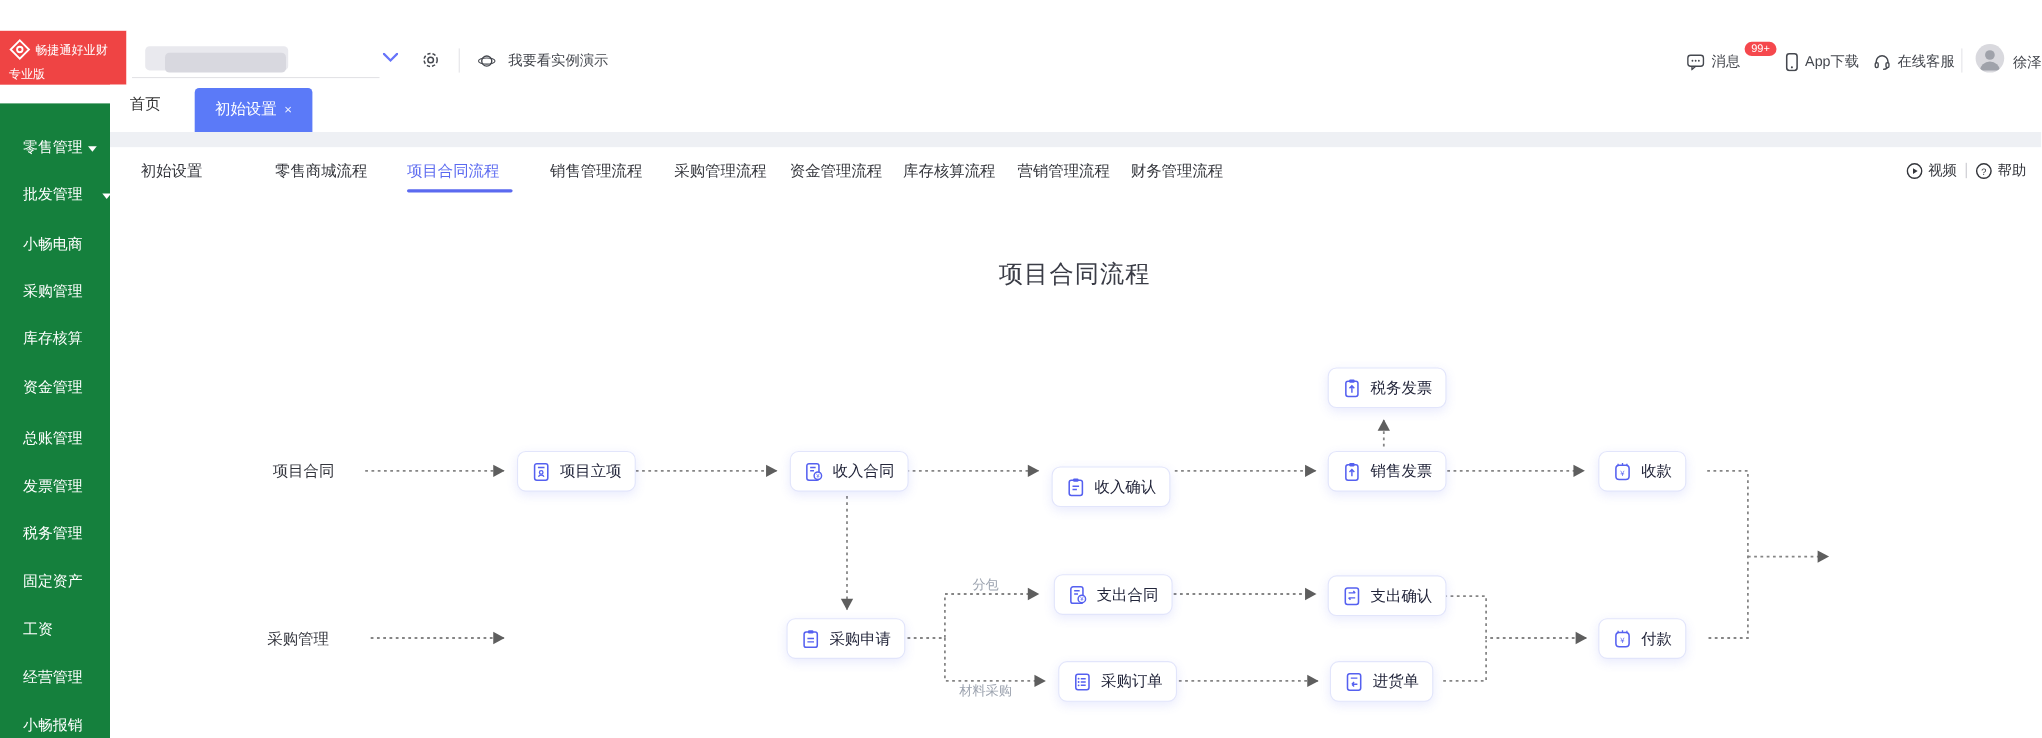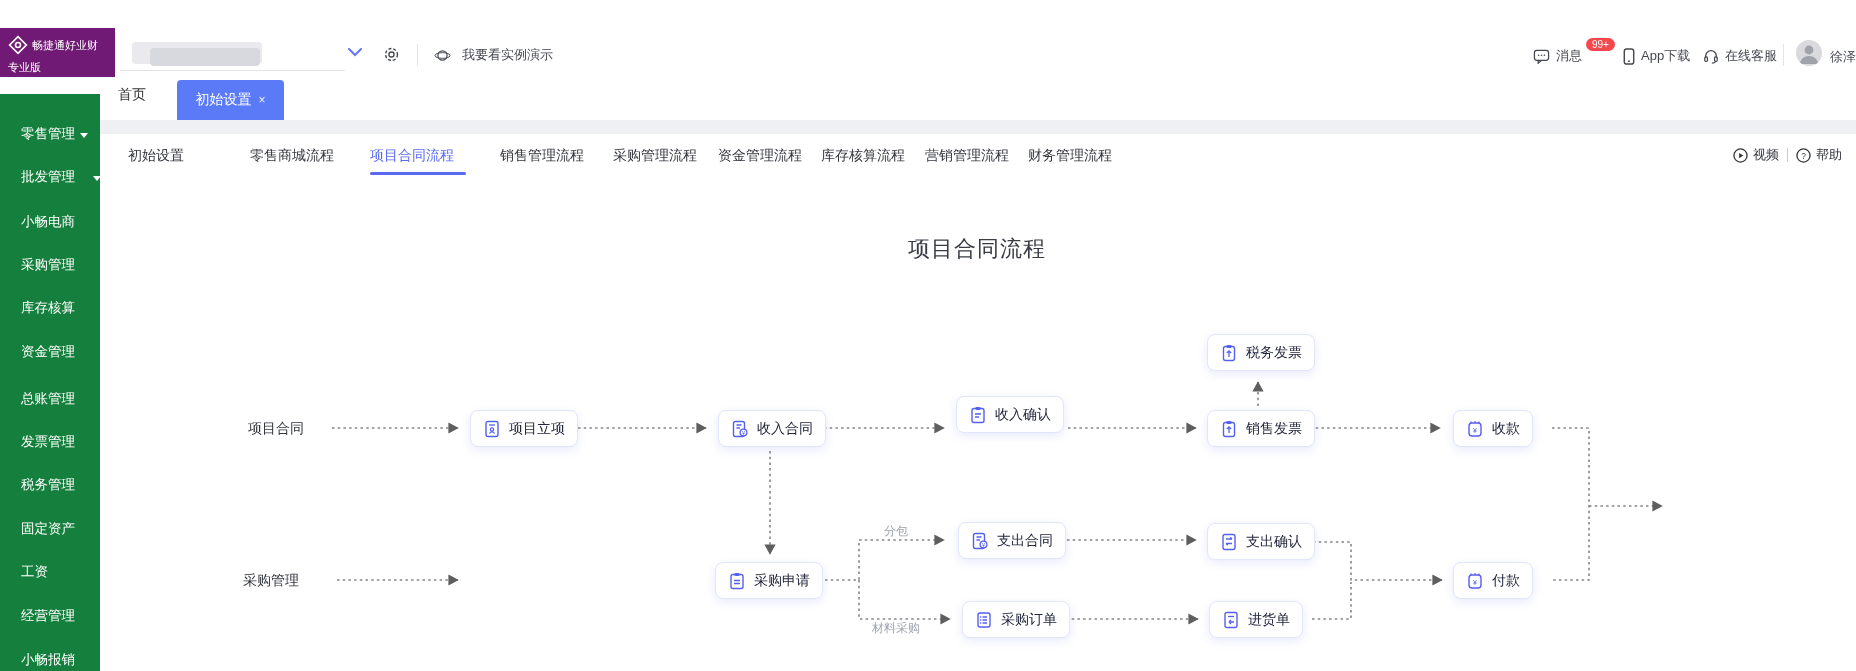--- a/index.html
+++ b/index.html
@@ -3,21 +3,21 @@
 <meta charset="utf-8">
 <style>
   html,body{margin:0;padding:0;background:#fff;}
   #app{position:relative;width:1856px;height:671px;overflow:hidden;
        font-family:"Liberation Sans","DejaVu Sans",sans-serif;background:#fff;}
   .abs{position:absolute;}
   
   #topstrip{left:0;top:0;width:1856px;height:28px;background:#fff;}
   
   #header{left:115px;top:28px;width:1741px;height:49px;background:#fff;}
-  #logo{left:0;top:28px;width:115px;height:49px;background:#701a75;color:#fff;}
+  #logo{left:0;top:28px;width:115px;height:49px;background:#ef4444;color:#fff;}
   #logo .brandrow{position:absolute;left:8px;top:7px;display:flex;align-items:center;gap:4px;}
   #logo .brand{font-size:11px;white-space:nowrap;}
   #logo .edition{position:absolute;left:8px;top:32px;font-size:11px;}
   .logo-ic{width:20px;height:20px;}
   
   #searchbox{left:120px;top:38px;width:225px;height:32px;border-bottom:1px solid #e3e3e6;}
   .blur1{left:132px;top:42px;width:130px;height:22px;background:#e9e9ee;border-radius:4px;}
   .blur2{left:150px;top:48px;width:110px;height:18px;background:#d8d8df;border-radius:4px;}
   #chev{left:348px;top:48px;}
   #gear{left:383px;top:46px;}
@@ -275,21 +275,21 @@
       <svg class="mini" width="18" height="18" viewBox="0 0 18 18">
           <rect x="2.5" y="1.5" width="11" height="15" rx="2" fill="none" stroke="#5560f0" stroke-width="1.4"></rect>
           <path d="M5.5 5 H10.5 M5.5 8 H9" stroke="#5560f0" stroke-width="1.3"></path>
           <circle cx="12.5" cy="12.5" r="3.4" fill="#fff" stroke="#5560f0" stroke-width="1.3"></circle>
           <text x="12.5" y="14.6" font-size="5.5" text-anchor="middle" fill="#5560f0">¥</text>
         </svg>
     </span>
     <span>收入合同</span>
   </div>
 
-  <div class="node" style="left:956px;top:396px;">
+  <div class="node" style="left:956px;top:424px;">
     <span class="nicon">
       <svg class="mini" width="18" height="18" viewBox="0 0 18 18">
           <rect x="3" y="2.5" width="12" height="14" rx="2" fill="none" stroke="#5560f0" stroke-width="1.4"></rect>
           <rect x="6.5" y="1" width="5" height="3" rx="1" fill="#5560f0"></rect>
           <path d="M6 8 H12 M6 11 H10" stroke="#5560f0" stroke-width="1.3"></path>
         </svg>
     </span>
     <span>收入确认</span>
   </div>
 

